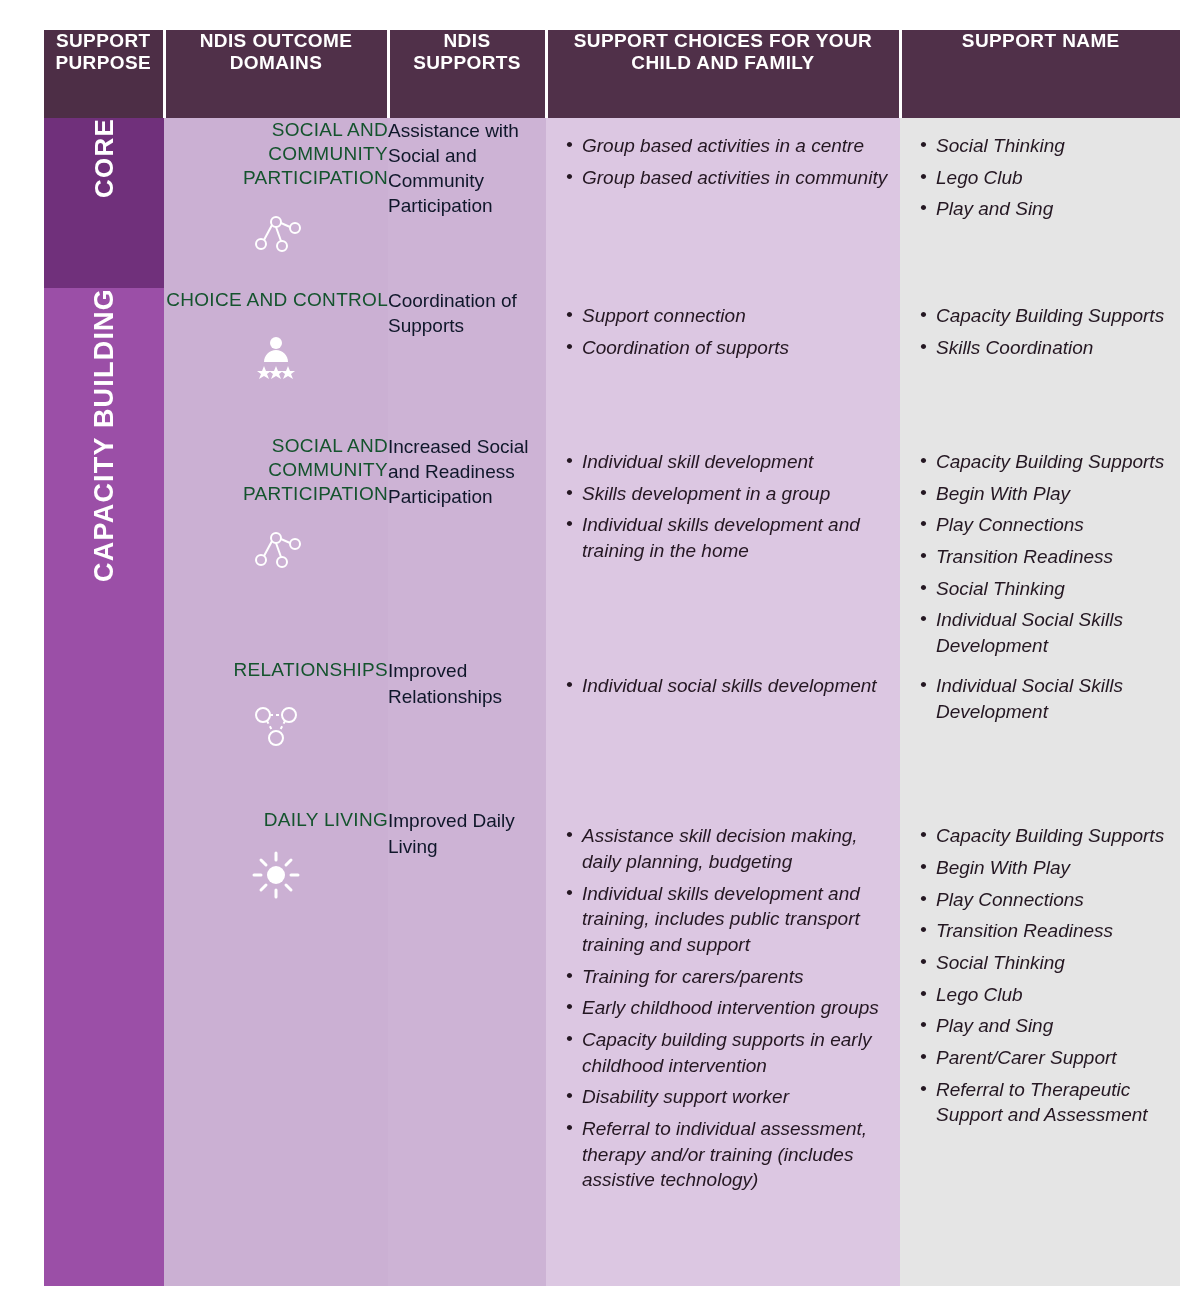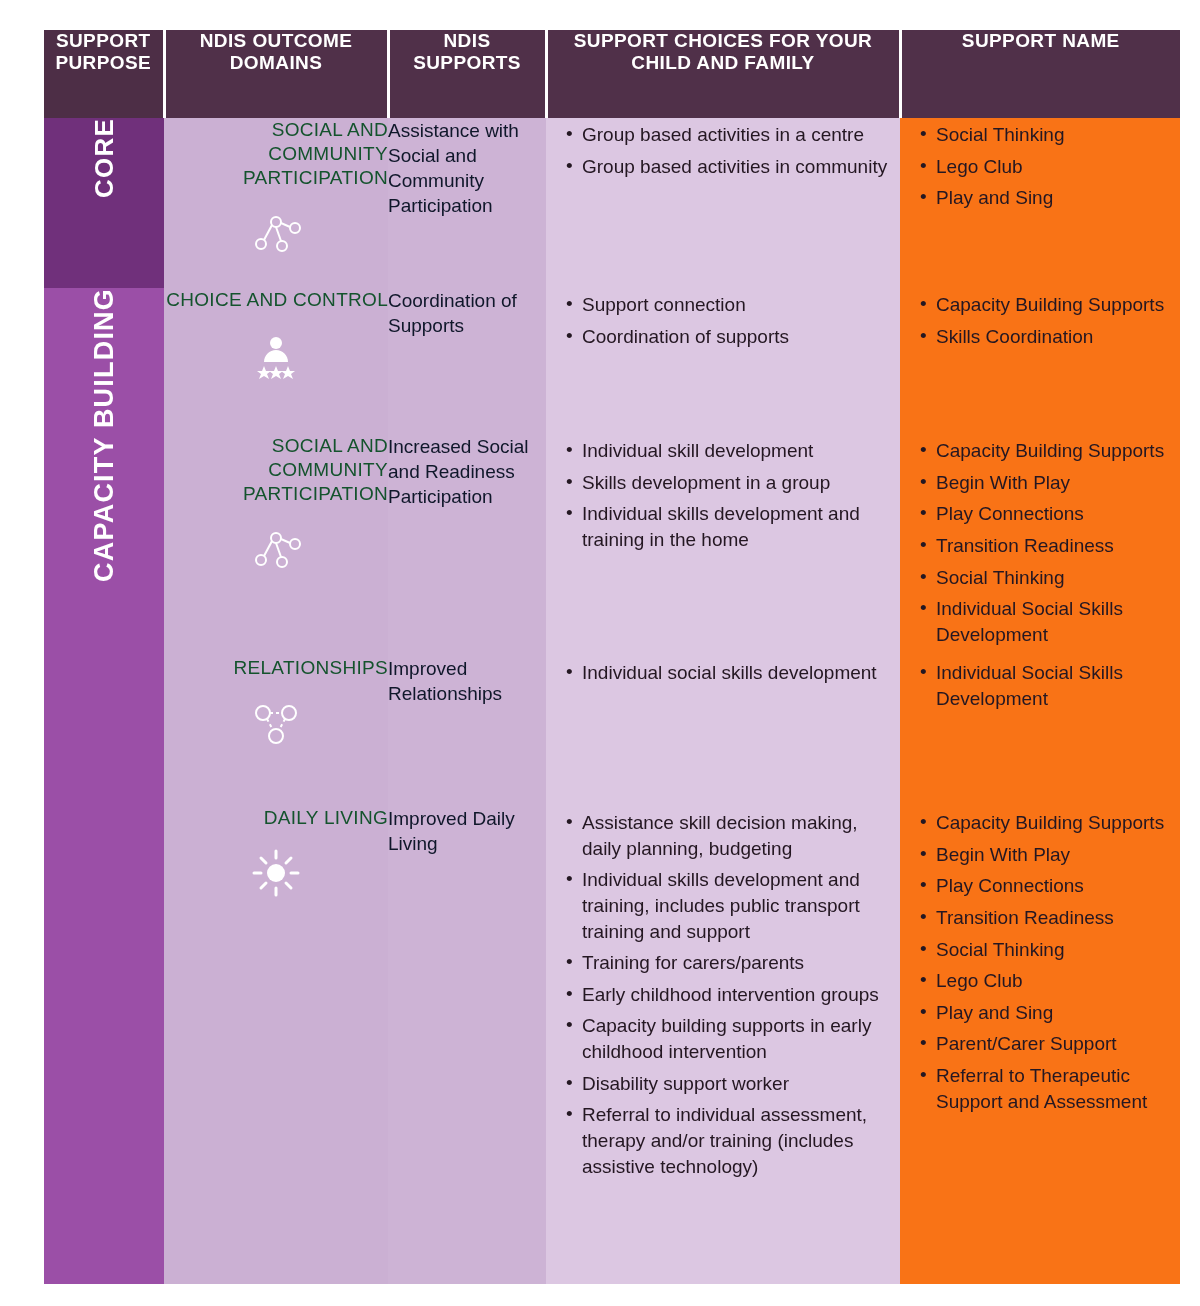--- a/index.html
+++ b/index.html
@@ -111,30 +111,31 @@
   td.choices {
     background: #dcc7e2;
     color: #241722;
     vertical-align: middle;
     border-right: 3px solid #ffffff;
     border-bottom: 3px solid #ffffff;
     padding: 12px 16px 12px 14px;
   }
   
   td.sname {
-    background: #f97316;
+    background: #e5e5e5;
     color: #241722;
     vertical-align: middle;
     border-bottom: 3px solid #ffffff;
     padding: 12px 16px 12px 14px;
   }
   ul.bullets {
     margin: 0;
-    padding: 4px 0 0 20px;
+    padding: 15px 0 0 20px;
     list-style: none;
+    font-style: italic;
   }
   ul.bullets li {
     font-size: 19px;
     line-height: 1.35;
     margin: 0 0 6px 0;
     position: relative;
     padding-left: 16px;
   }
   ul.bullets li:last-child { margin-bottom: 0; }
   ul.bullets li::before {

